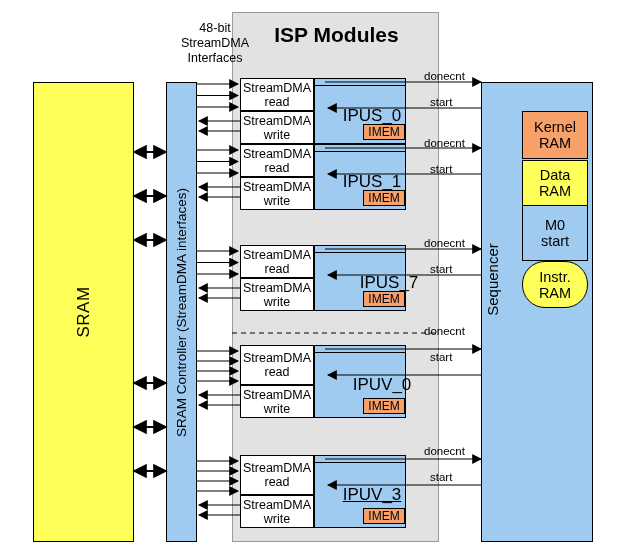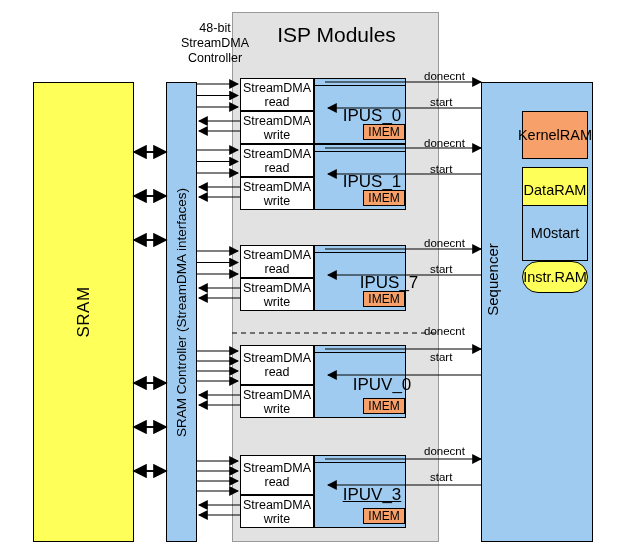--- a/index.html
+++ b/index.html
@@ -19,32 +19,32 @@
   #sram{left:33px;top:82px;width:101px;height:460px;}
   #sram .vtxt{transform:rotate(-90deg);font-size:17px;white-space:nowrap;letter-spacing:.5px;}
 
   
   #ctrl{left:166px;top:82px;width:31px;height:460px;}
   #ctrl .vtxt{transform:rotate(-90deg);font-size:13.5px;white-space:nowrap;}
 
   
   #isp{left:232px;top:12px;width:207px;height:530px;display:block;}
   #isp-title{position:absolute;left:0;top:10px;width:207px;text-align:center;
-             font-size:21px;}
+             font-size:21px;font-weight:bold;}
 
   
   #dmalabel{position:absolute;left:160px;top:21px;width:110px;text-align:center;
             font-size:12.5px;line-height:15px;}
 
   
   #seq{left:481px;top:82px;width:112px;height:460px;}
   #seq .vtxt{position:absolute;left:-32px;top:188px;width:84px;
              transform:rotate(-90deg);font-size:15px;white-space:nowrap;}
   .ramblk{position:absolute;left:40px;box-sizing:border-box;border:1px solid #000;
-          display:flex;align-items:center;justify-content:center;
+          display:flex;flex-direction:column;align-items:center;justify-content:center;
           width:66px;font-size:14.5px;line-height:16px;}
 
   
   .grp{position:absolute;left:0;width:207px;}
   .dmabox{position:absolute;left:8px;width:74px;box-sizing:border-box;
           border:1px solid #000;background:#fff;font-size:12.5px;line-height:14px;
           display:flex;flex-direction:column;align-items:center;justify-content:center;}
   .core{position:absolute;left:82px;width:92px;box-sizing:border-box;border:1px solid #000;
         background:#9fcbf0;}
   .corelbl{position:absolute;left:0;width:116px;text-align:center;font-size:17px;}
@@ -63,46 +63,46 @@
 
 <div class="stage">
 
   <div class="box gray" id="isp">
     <div id="isp-title">ISP Modules</div>
   </div>
 
   <div id="dmalabel">
     <div>48-bit</div>
     <div>StreamDMA</div>
-    <div>Controller</div>
+    <div>Interfaces</div>
   </div>
 
   <div class="box yellow" id="sram">
     <span class="vtxt">SRAM</span>
   </div>
 
   <div class="box blue" id="ctrl">
     <span class="vtxt">SRAM Controller (StreamDMA interfaces)</span>
   </div>
 
   <div class="box blue" id="seq">
     <span class="vtxt">Sequencer</span>
     <div class="ramblk orange" style="top:28px;height:48px;">
       <span>Kernel</span>
       <span>RAM</span>
     </div>
-    <div class="ramblk yellow" style="top:84px;height:46px;">
+    <div class="ramblk yellow" style="top:77px;height:46px;">
       <span>Data</span>
       <span>RAM</span>
     </div>
     <div class="ramblk blue" style="top:122px;height:56px;">
       <span>M0</span>
       <span>start</span>
     </div>
-    <div class="ramblk yellow" style="top:178px;height:32px;border-radius:23px;">
+    <div class="ramblk yellow" style="top:178px;height:47px;border-radius:23px;">
       <span>Instr.</span>
       <span>RAM</span>
     </div>
   </div>
 
   <div class="grp" style="left:232px;top:78px;height:60px;">
     <div class="topstrip" style="top:0px;"></div>
     <div class="core" style="top:7px;height:59px;"></div>
     <div class="corelbl" style="left:82px;top:28px;">IPUS_0</div>
     <div class="imem" style="left:131px;top:46px;width:42px;height:16px;">IMEM</div>

